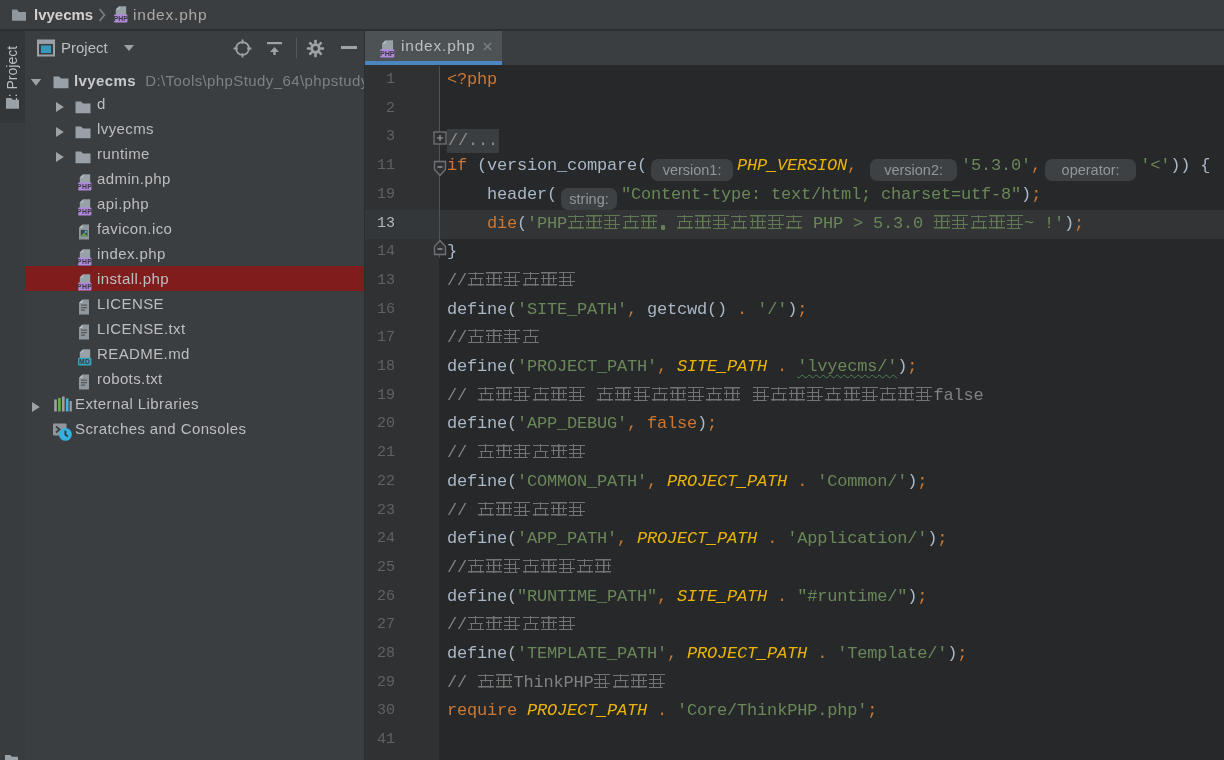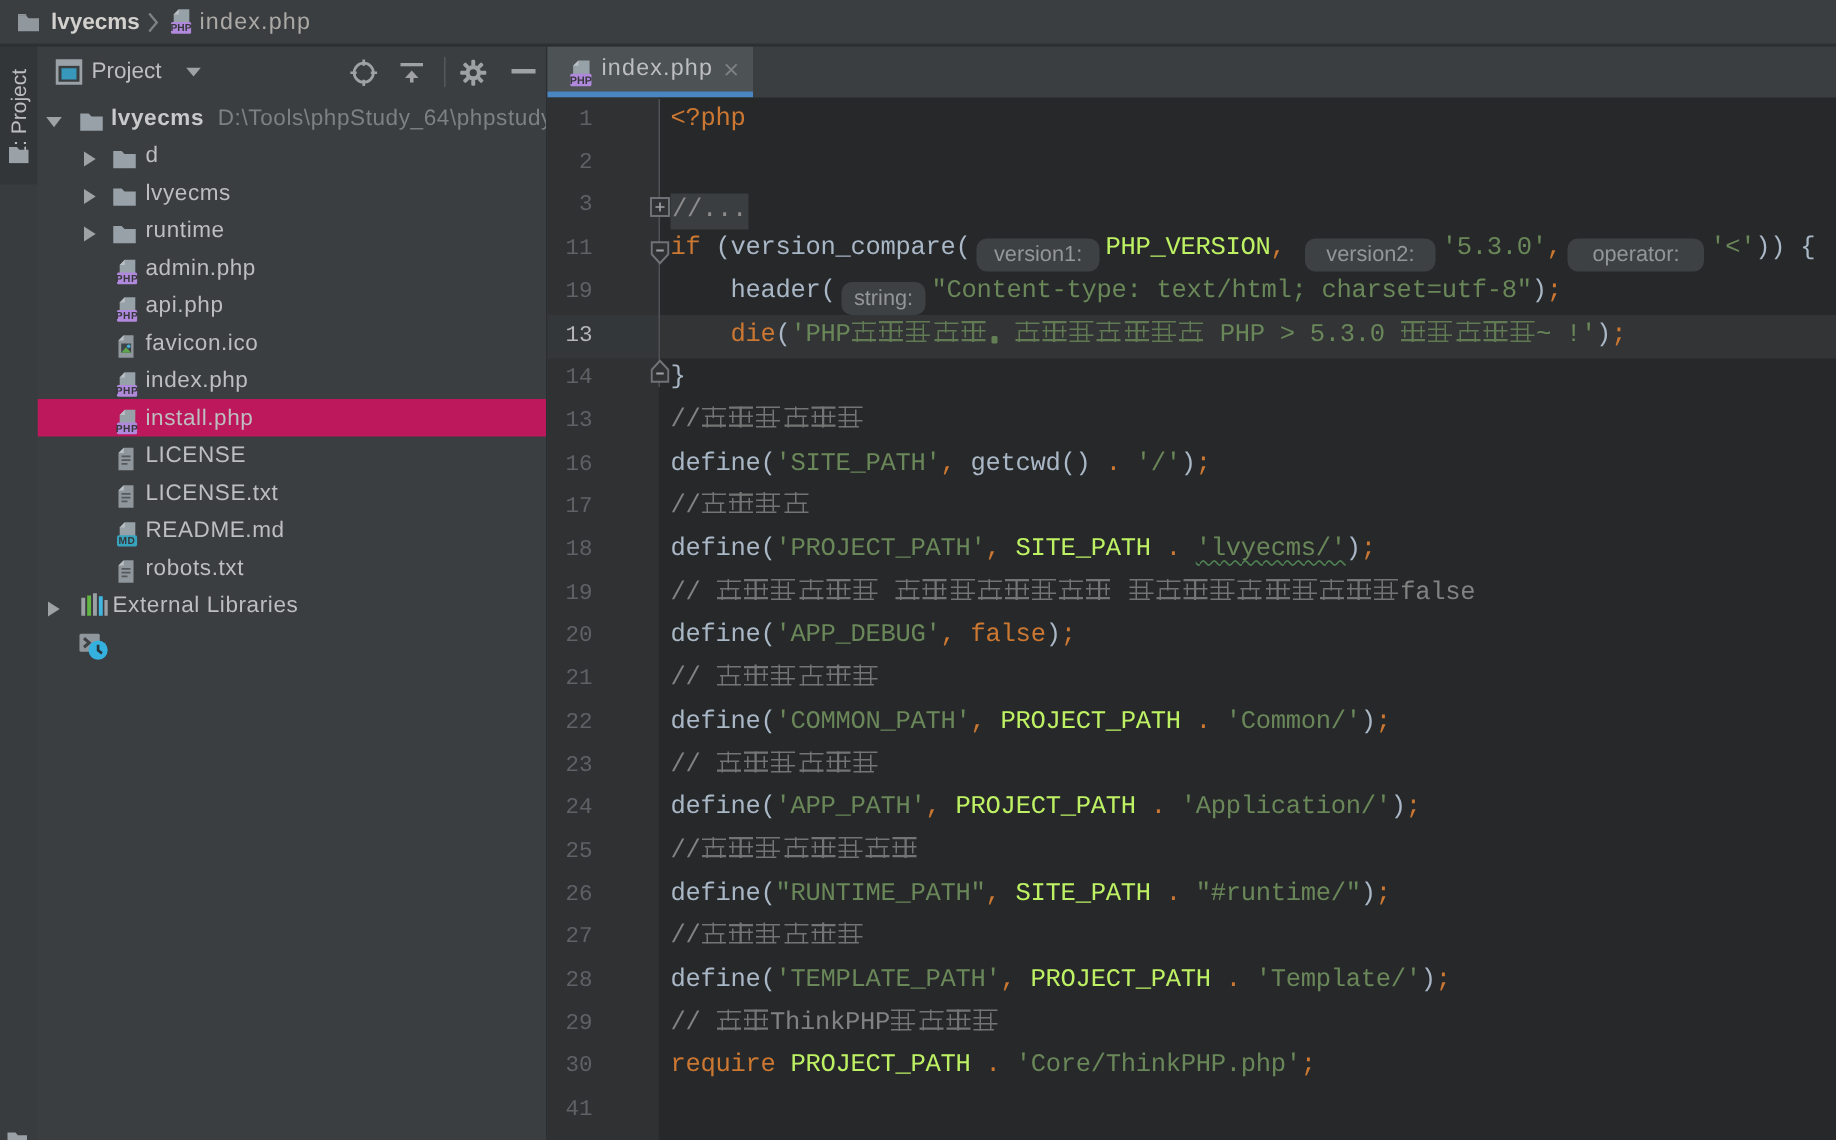--- a/index.html
+++ b/index.html
@@ -13,42 +13,42 @@
 #stripetext{position:absolute;left:-35px;top:33px;width:95px;height:25px;transform:rotate(-90deg);
  color:#bcbec0;font-size:14px;text-align:center;line-height:25px;white-space:nowrap}
 
 #panel{position:absolute;left:25px;top:30px;width:339px;height:730px;background:#3b3e40;overflow:hidden}
 #phead{position:absolute;left:0;top:0;width:339px;height:36px}
 .ptxt{position:absolute;left:36px;top:9px;color:#bcbec0;font-size:15px}
 .trow{position:absolute;left:0;width:339px;height:25px;line-height:25px;font-size:15px;letter-spacing:0.4px;color:#bdbec0;white-space:nowrap}
 .trow .nm{vertical-align:middle}
 .ticon{display:inline-block;width:18px;height:18px;vertical-align:middle;margin-top:-2px}
 .tri{display:inline-block;width:12px;height:12px;vertical-align:middle;margin-top:-2px}
-.sel{background:#be185d}
+.sel{background:#7f1d1d}
 .path{color:#7d8183}
 b.root{font-weight:bold;color:#c7c9cb}
 
 #vdiv{position:absolute;left:364px;top:30px;width:1px;height:730px;background:#2c2f31}
 
 #tabbar{position:absolute;left:365px;top:30px;width:859px;height:35px;background:#3b3e40}
 #tab{position:absolute;left:0;top:1px;width:137px;height:30px;background:#4d5254}
 #tabline{position:absolute;left:0;top:31px;width:137px;height:4px;background:#4a87c2}
 #tab .tn{position:absolute;left:36px;top:6px;font-size:15.5px;letter-spacing:0.8px;color:#bcbec0}
 #gutter{position:absolute;left:365px;top:65px;width:74px;height:695px;background:#2f3133}
 #code{position:absolute;left:439px;top:65px;width:785px;height:695px;background:#262829}
 #caretrow{position:absolute;left:365px;top:210px;width:859px;height:29px}
 #caretrow .g{position:absolute;left:0;width:74px;height:29px;background:#34373a}
 #caretrow .c{position:absolute;left:74px;width:785px;height:29px;background:#323436}
 #lnums{position:absolute;left:365px;top:66px;width:30px;font-family:"Liberation Mono",monospace;
  font-size:15px;color:#5e6266;text-align:right}
 #lnums div{height:28.708px;line-height:28.708px}
 #lines{position:absolute;left:447px;top:66px;font-family:"Liberation Mono",monospace;font-size:17px;
  letter-spacing:-0.2px;color:#a9b7c6;white-space:pre}
 #lines>div{height:28.708px;line-height:28.708px}
-.k{color:#cc7832}.s{color:#6a8759}.c7{color:#828282}.pu{color:#bef264;}
+.k{color:#cc7832}.s{color:#6a8759}.c7{color:#828282}.pu{color:#eab308;font-style:italic}
 .hint{display:inline-block;font-family:"Liberation Sans",sans-serif;font-size:14.5px;letter-spacing:0;-webkit-text-stroke:0;
  color:#939699;background:#3e4144;border-radius:7px;height:22px;line-height:22px;
  padding:0;margin:0 4px;vertical-align:-5px;text-align:center}
 .fold{display:inline-block;background:#3b3e40;color:#8c8c8c;height:24px;line-height:24px;vertical-align:-4px;padding:0 1px}
 .wavy{text-decoration:underline wavy #4e8052;text-underline-offset:3px;text-decoration-thickness:1px}
 
 .j{display:inline-block;width:16px;height:14px;margin:0 1.2px -1px 1px;position:relative}
 .j::before{content:"";position:absolute;left:0;top:0;width:100%;height:100%;
  background:
  linear-gradient(currentColor,currentColor) 0 0.5px/100% 1.5px,
@@ -304,20 +304,21 @@
           </svg></span>
         <span style="position:absolute;left:50px;top:0">External Libraries</span>
       </div>
 <div class="trow" style="top:386px">
         <span style="position:absolute;left:27px;top:2px"><svg class="ticon" viewBox="0 0 20 20" style="width:20px;height:20px">
             <rect x="1" y="2.5" width="13.5" height="12" rx="1" fill="#8f979d"></rect>
             <path d="M4 5.5 7.5 8.5 4 11.5" stroke="#3e4245" stroke-width="2" fill="none"></path>
             <circle cx="13.4" cy="13.4" r="6.4" fill="#35b1e0"></circle>
             <path d="M13.4 9.8v3.8l2.6 2" stroke="#27353c" stroke-width="1.8" fill="none"></path>
           </svg></span>
+        <span style="position:absolute;left:50px;top:0">Scratches and Consoles</span>
       </div>
     </div>
   </div>
 <div id="vdiv"></div>
 <div id="tabbar">
     <div id="tab">
       <span style="position:absolute;left:12px;top:8px">
         <svg width="19" height="19" viewBox="0 0 18 18">
           <path fill="#97a1a8" d="M8.2 1.2h7v9.3H4.8V4.6z"></path>
           <path fill="#b9bfc3" d="M4.8 4.6 8.2 1.2v3.4z"></path>

